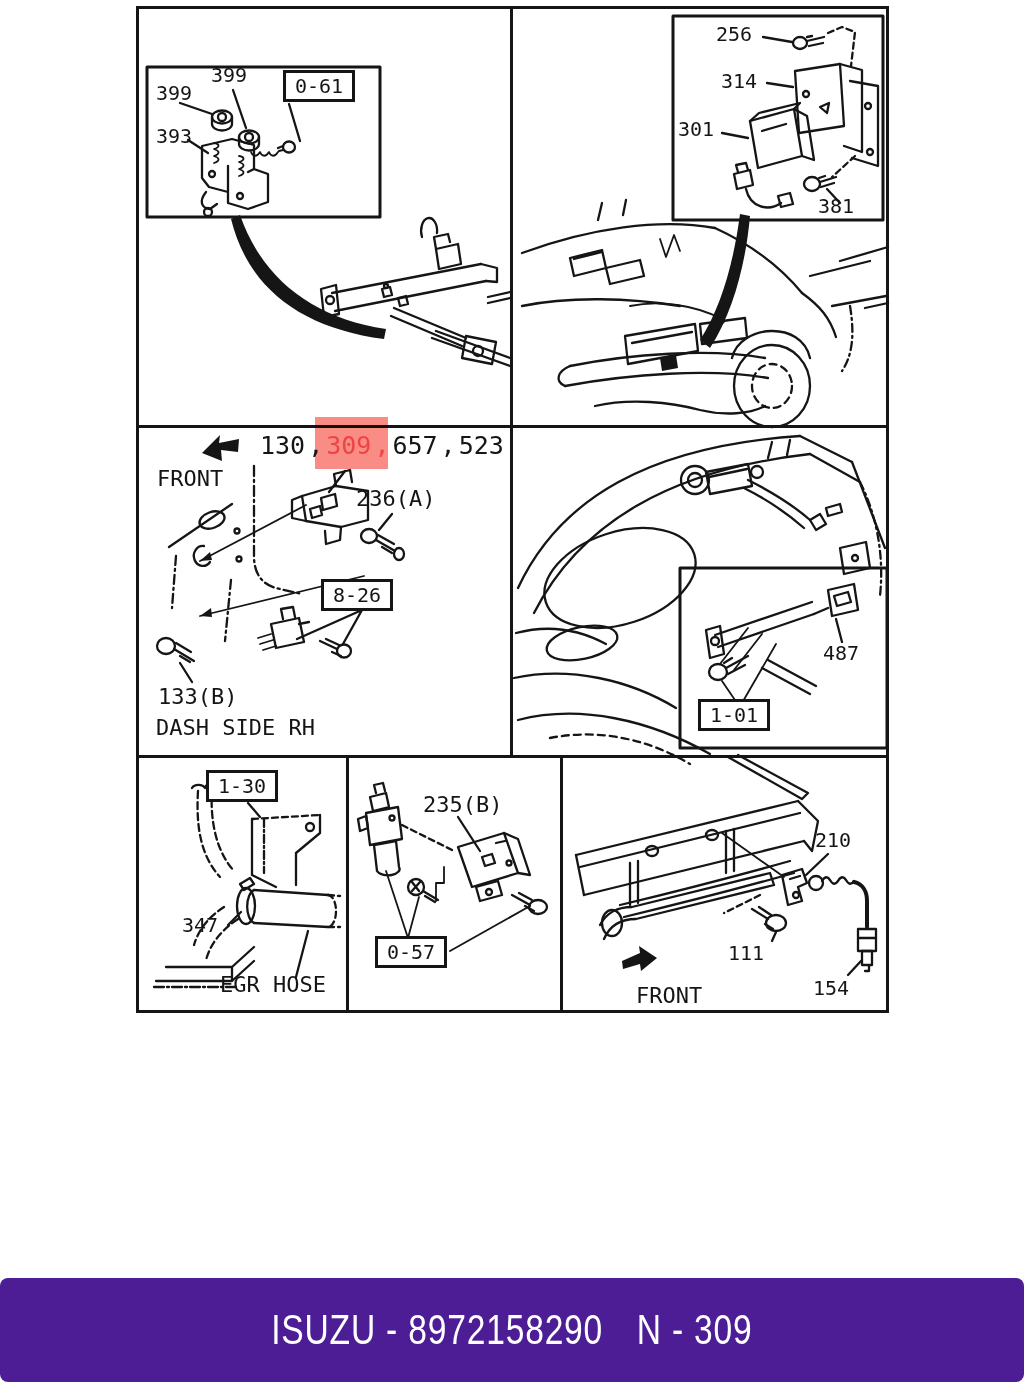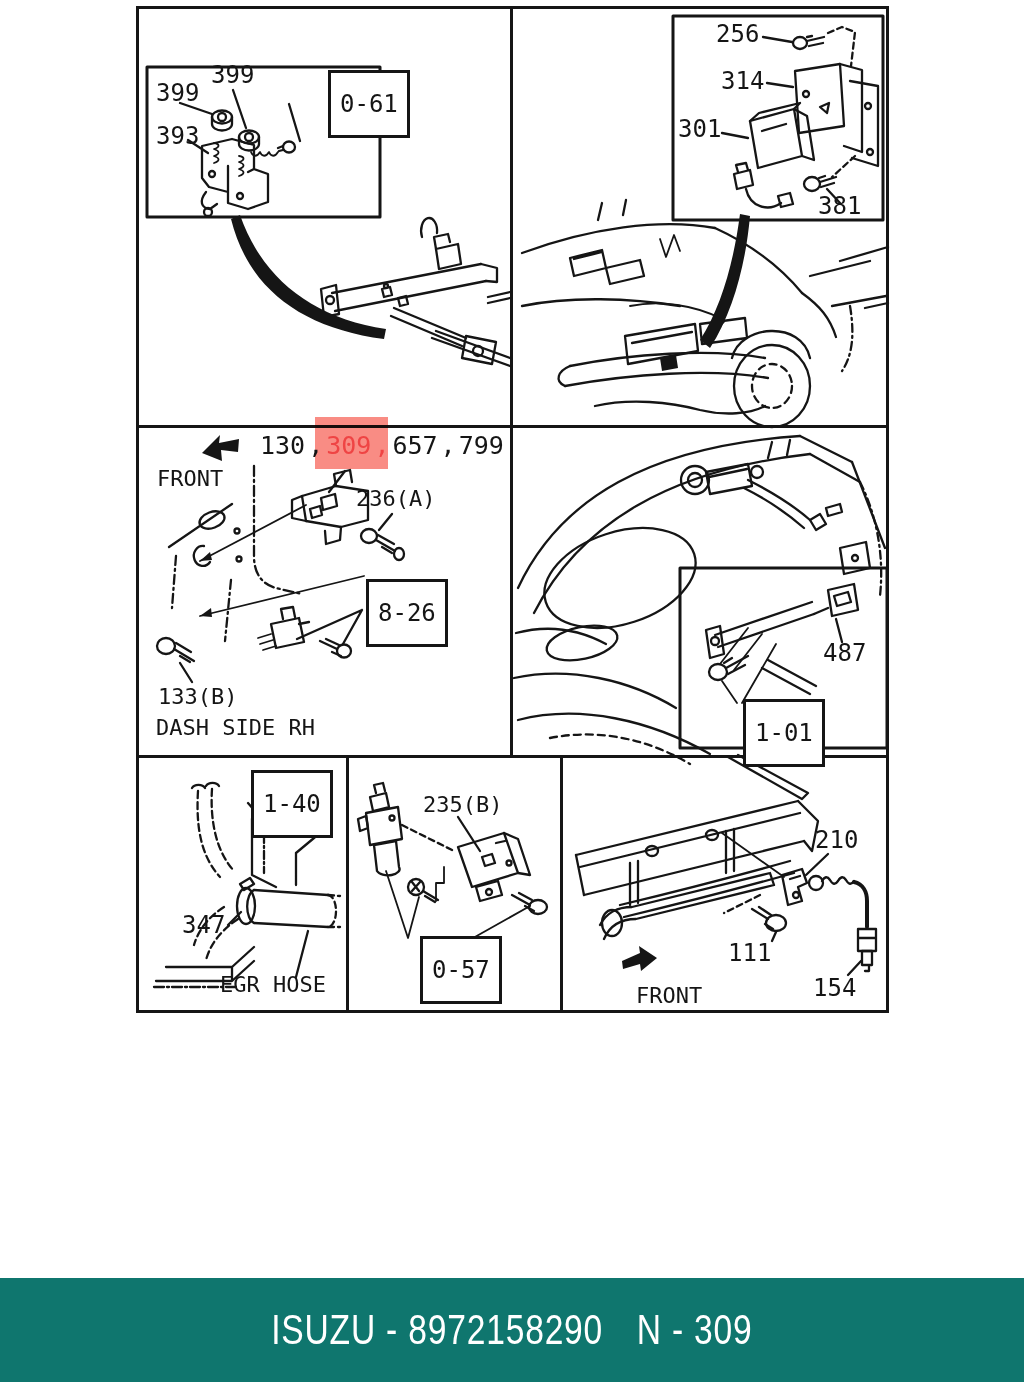--- a/index.html
+++ b/index.html
@@ -3,23 +3,23 @@
 <meta charset="utf-8">
 <style>
   html,body{margin:0;padding:0;background:#ffffff;}
   body{width:1024px;height:1382px;position:relative;font-family:"DejaVu Sans Mono",monospace;overflow:hidden;}
   .gridline{position:absolute;background:#151515;z-index:1;}
   .outer-border{position:absolute;border:3px solid #151515;box-sizing:border-box;background:transparent;z-index:1;}
   svg.draw{position:absolute;z-index:3;overflow:visible;}
   svg.draw *{vector-effect:none;}
   .stroke{fill:none;stroke:#151515;stroke-width:2.3;stroke-linecap:round;stroke-linejoin:round;}
   .fillblk{fill:#151515;stroke:none;}
-  .lbl{position:absolute;z-index:5;color:#151515;font-family:"DejaVu Sans Mono",monospace;font-size:24px;line-height:26px;white-space:nowrap;letter-spacing:0;}
+  .lbl{position:absolute;z-index:5;color:#151515;font-family:"DejaVu Sans Mono",monospace;font-size:20px;line-height:26px;white-space:nowrap;letter-spacing:0;}
   .lbl.small{font-size:22px;}
-  .boxlbl{border:3px solid #151515;background:#ffffff;padding:18px 9px;margin-left:45px;}
+  .boxlbl{border:3px solid #151515;background:#ffffff;padding:0 9px;}
   .hl{position:absolute;z-index:4;mix-blend-mode:multiply;}
   .hl-text{color:#ef4444;}
   .parts-row{display:flex;gap:3px;align-items:center;}
   .footer{position:absolute;left:0;top:1278px;width:1024px;height:104px;display:flex;align-items:center;justify-content:center;z-index:6;}
   .footer-inner{display:flex;gap:42px;transform:scaleX(0.8);font-family:"Liberation Sans",sans-serif;font-size:42px;font-weight:400;letter-spacing:1px;white-space:nowrap;}
 </style>
 </head>
 <body>
 
 <div class="outer-border" style="left:136px;top:6px;width:753px;height:1007px;"></div>
@@ -197,21 +197,21 @@
   <path class="fillblk" d="M64,133 l10,-9 l2,8 z"></path>
   <path class="fillblk" d="M64,188 l11,-8 l1,9 z"></path>
 </svg>
 <div class="lbl parts-row" style="left:260px;top:433px;font-size:25px;">
   <span>130</span>
     <span>,</span>
   <span class="hl-text">309</span>
     <span class="hl-text">,</span>
   <span>657</span>
     <span>,</span>
-  <span>799</span>
+  <span>523</span>
 </div>
 <div class="lbl small" style="left:157px;top:466px;">FRONT</div>
 <div class="lbl" style="left:356px;top:486px;font-size:22px;">236(A)</div>
 <div class="lbl boxlbl" style="left:321px;top:579px;">8-26</div>
 <div class="lbl" style="left:158px;top:684px;font-size:22px;">133(B)</div>
 <div class="lbl small" style="left:156px;top:715px;">DASH SIDE RH</div>
 
 <svg class="draw" style="left:510px;top:428px;" width="379" height="327" viewBox="0 0 379 327">
   <g class="stroke">
 
@@ -283,21 +283,21 @@
     <path d="M102,164 C84,176 74,190 70,205" stroke-dasharray="7,4"></path>
     <path d="M88,152 C72,162 62,176 58,190" stroke-dasharray="7,4"></path>
 
     <path d="M30,212 L96,212 L118,192 M20,226 L96,226 M96,212 L96,226 M96,226 L118,206"></path>
     <path d="M18,232 L100,232" stroke-dasharray="10,3,2,3"></path>
 
     <path d="M92,170 L105,157"></path>
     <path d="M160,222 L172,176"></path>
   </g>
 </svg>
-<div class="lbl boxlbl" style="left:206px;top:770px;">1-40</div>
+<div class="lbl boxlbl" style="left:206px;top:770px;">1-30</div>
 <div class="lbl" style="left:182px;top:912px;">347</div>
 <div class="lbl small" style="left:220px;top:972px;">EGR HOSE</div>
 
 <svg class="draw" style="left:346px;top:755px;" width="214" height="258" viewBox="0 0 214 258">
   <g class="stroke">
 
     <path d="M30,38 l-2,-8 l9,-2 l2,8"></path>
     <path d="M24,42 L40,38 L43,52 L27,56 Z"></path>
     <path d="M20,58 L52,52 L56,84 L24,90 Z"></path>
     <path d="M12,64 L20,61 l2,12 l-8,3 z"></path>
@@ -364,18 +364,18 @@
     <path d="M208,164 L192,154 M211,160 l-12,-8 M213,174 l-8,-5"></path>
     <path d="M212,186 L216,177"></path>
   </g>
   <path class="fillblk" d="M62,206 L80,198 L79,191 L97,203 L81,216 L80,209 L63,214 Z"></path>
 </svg>
 <div class="lbl" style="left:815px;top:827px;">210</div>
 <div class="lbl" style="left:728px;top:940px;">111</div>
 <div class="lbl" style="left:813px;top:975px;">154</div>
 <div class="lbl small" style="left:636px;top:983px;">FRONT</div>
 
-<div class="footer" style="background:#0f766e;color:#ffffff;">
+<div class="footer" style="background:#4c1d95;color:#ffffff;border-radius:8px;">
   <div class="footer-inner">
     <span>ISUZU - 8972158290</span>
     <span>N - 309</span>
   </div>
 </div>
 
 </body></html>

